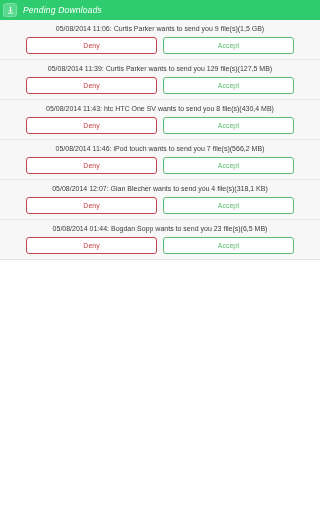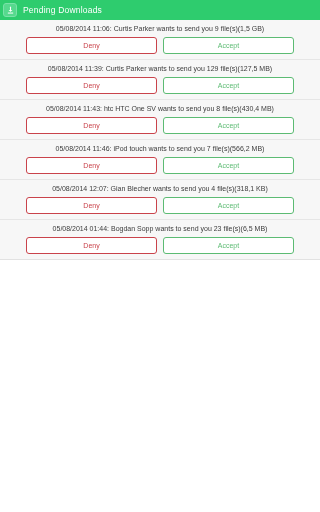--- a/index.html
+++ b/index.html
@@ -46,20 +46,21 @@
   }
   .app-icon svg { display: block; }
   .appbar-title {
     color: #ffffff;
     font-size: 8.5px;
     letter-spacing: 0.2px;
     margin-left: 6px;
     white-space: nowrap;
     overflow: hidden;
     text-overflow: ellipsis;
+    font-style: italic;
   }
 
   
   .list {
     flex: 0 0 auto;
     background: #f7f7f7;
     border-bottom: 1px solid #e2e2e2;
   }
   .request-row {
     padding: 3px 0 4px 0;

